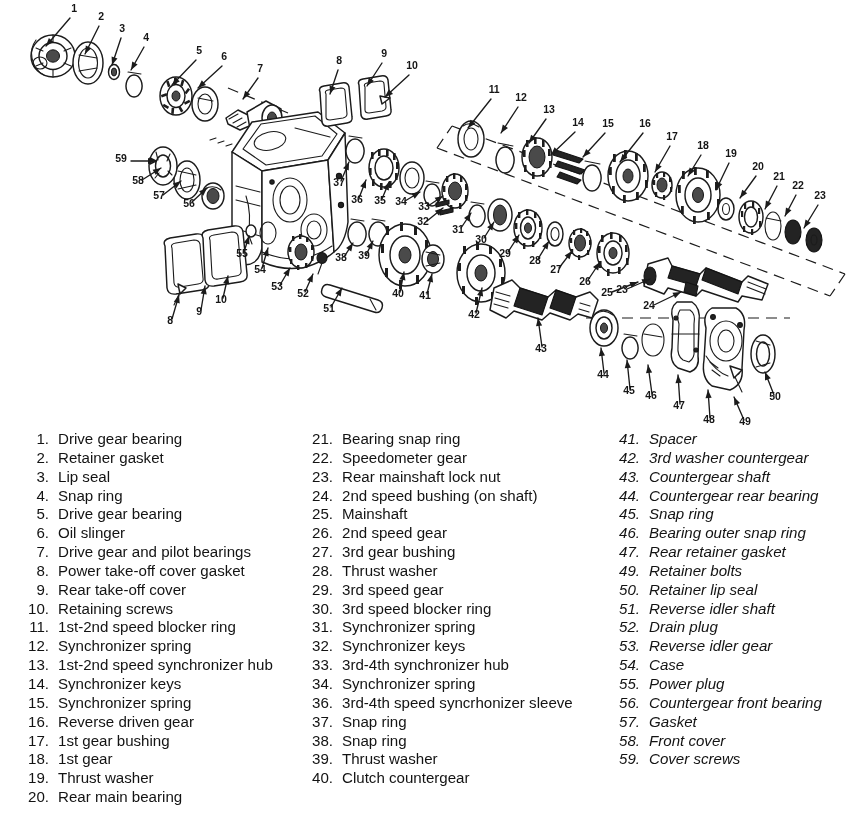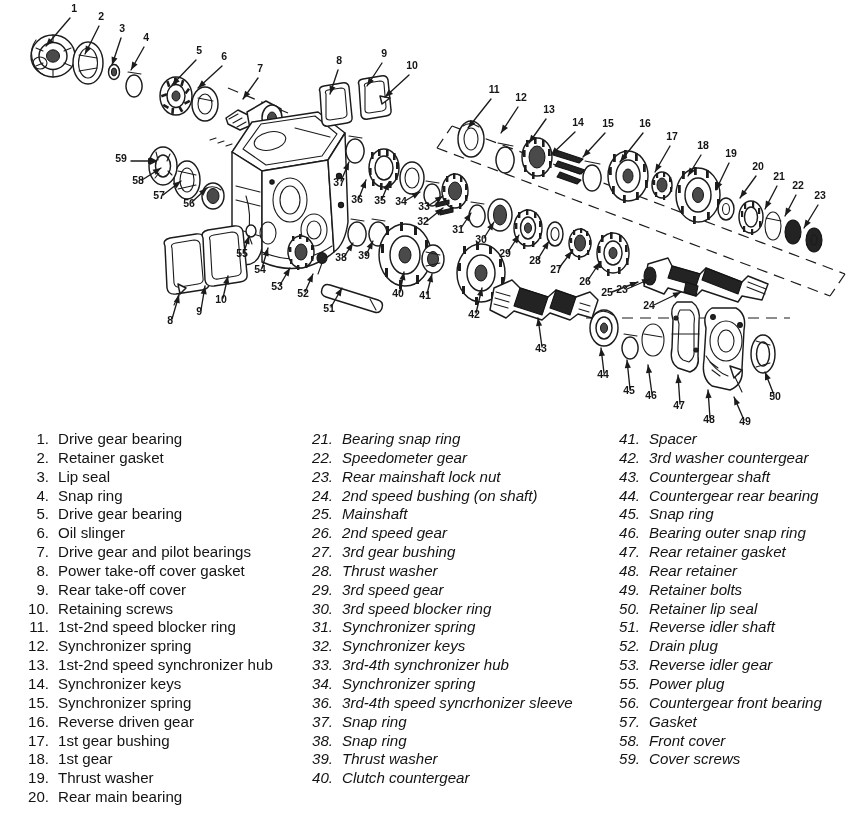--- a/index.html
+++ b/index.html
@@ -97,21 +97,21 @@
     top: 430px;
     width: 858px;
     height: 397px;
     display: flex;
     align-items: flex-start;
   }
   .legend-col {
     box-sizing: border-box;
   }
   .legend-col.c1 { width: 300px; padding-left: 22px; }
-  .legend-col.c2 { width: 305px; padding-left: 6px; font-style: italic; }
+  .legend-col.c2 { width: 305px; padding-left: 6px; }
   .legend-col.c3 { width: 253px; padding-left: 8px; font-style: italic; }
 
   .legend-item {
     display: flex;
     align-items: baseline;
     font-size: 15.1px;
     line-height: 18.85px;
     color: #131313;
     white-space: nowrap;
   }
@@ -1134,44 +1134,44 @@
         </div>
         <div class="legend-item">
           <span class="legend-num">46.</span>
           <span class="legend-label">Bearing outer snap ring</span>
         </div>
         <div class="legend-item">
           <span class="legend-num">47.</span>
           <span class="legend-label">Rear retainer gasket</span>
         </div>
         <div class="legend-item">
-          <span class="legend-num">48.</span>
-          <span class="legend-label">Rear retainer</span>
-        </div>
-        <div class="legend-item">
           <span class="legend-num">49.</span>
           <span class="legend-label">Retainer bolts</span>
         </div>
         <div class="legend-item">
           <span class="legend-num">50.</span>
           <span class="legend-label">Retainer lip seal</span>
         </div>
         <div class="legend-item">
           <span class="legend-num">51.</span>
           <span class="legend-label">Reverse idler shaft</span>
         </div>
         <div class="legend-item">
           <span class="legend-num">52.</span>
           <span class="legend-label">Drain plug</span>
         </div>
         <div class="legend-item">
           <span class="legend-num">53.</span>
           <span class="legend-label">Reverse idler gear</span>
         </div>
         <div class="legend-item">
+          <span class="legend-num">54.</span>
+          <span class="legend-label">Case</span>
+        </div>
+        <div class="legend-item">
           <span class="legend-num">55.</span>
           <span class="legend-label">Power plug</span>
         </div>
         <div class="legend-item">
           <span class="legend-num">56.</span>
           <span class="legend-label">Countergear front bearing</span>
         </div>
         <div class="legend-item">
           <span class="legend-num">57.</span>
           <span class="legend-label">Gasket</span>

